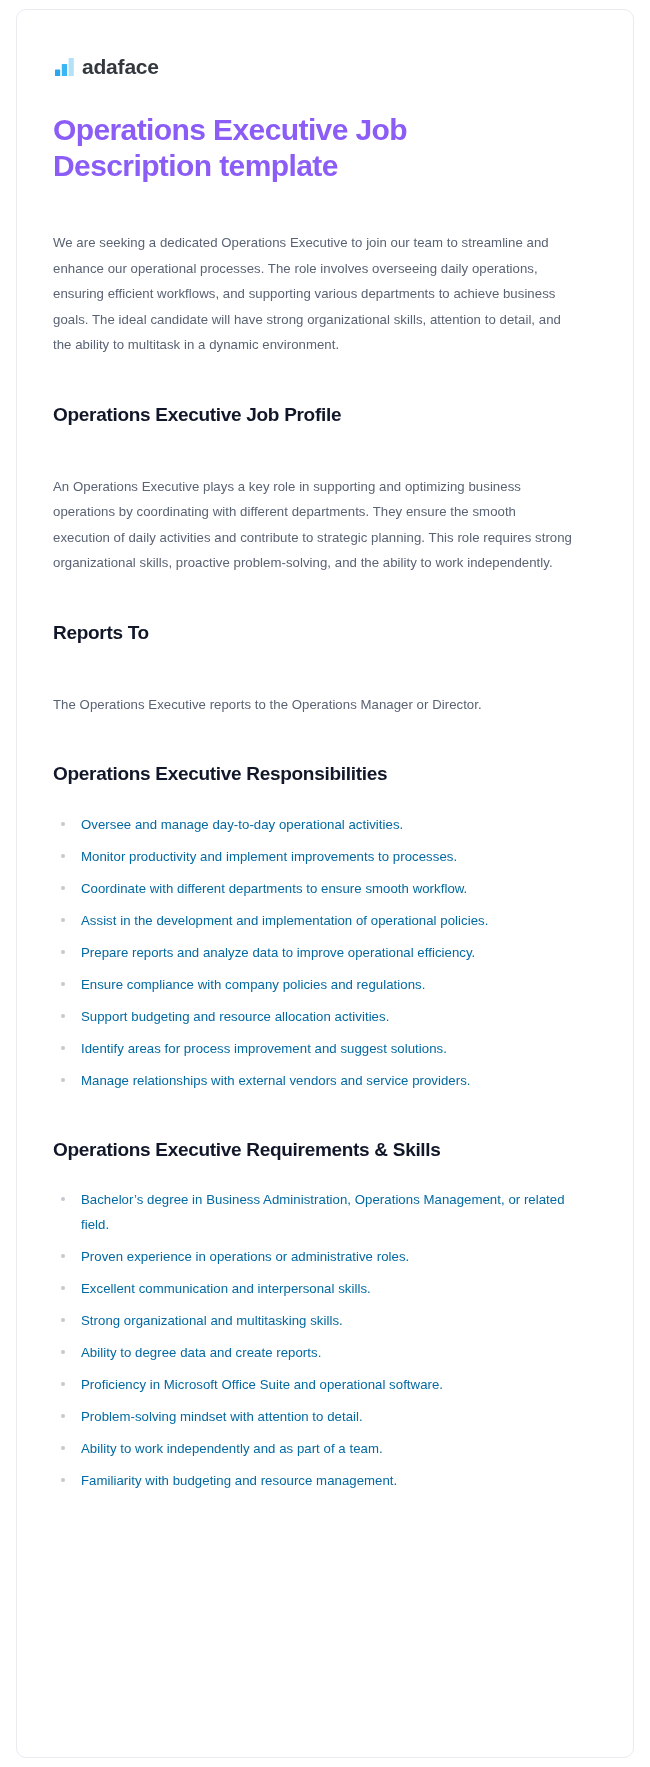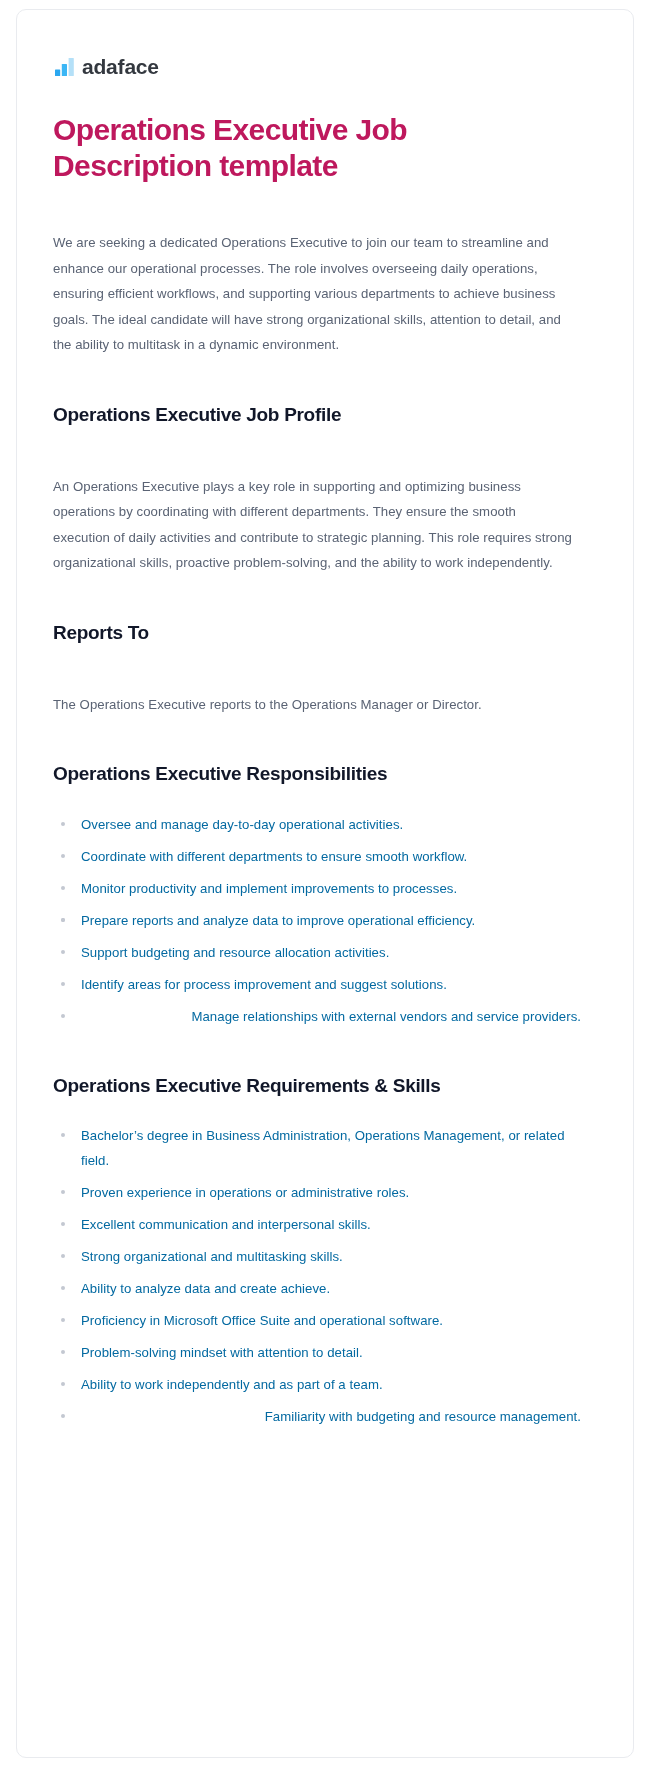--- a/index.html
+++ b/index.html
@@ -56,21 +56,21 @@
     line-height: 20px;
     position: relative;
     top: 1px;
   }
 
   
   .doc-title {
     font-size: 30px;
     line-height: 1.2;
     font-weight: 700;
-    color: #be185d;
+    color: #8b5cf6;
     letter-spacing: -0.6px;
     margin: 36px 0 0 0;
     max-width: 420px;
   }
   h2.section-title {
     font-size: 19px;
     line-height: 1.38;
     font-weight: 700;
     color: #111729;
     letter-spacing: -0.3px;
@@ -101,21 +101,21 @@
   ul.bullets li {
     position: relative;
     font-size: 13.2px;
     line-height: 25px;
     color: #0369a1;
     padding-left: 28px;
     margin-bottom: 7px;
     max-width: 500px;
     letter-spacing: 0.05px;
   }
-  ul.bullets li:last-child { margin-bottom: 0; text-align: right; }
+  ul.bullets li:last-child { margin-bottom: 0; }
   ul.bullets li .dot {
     position: absolute;
     left: 8px;
     top: 10px;
     width: 4px;
     height: 4px;
     border-radius: 50%;
     background: #c3c8d1;
   }
 </style>
@@ -150,38 +150,39 @@
 
       <div class="block">
         <h2 class="section-title">Reports To</h2>
         <p class="body full">The Operations Executive reports to the Operations Manager or Director.</p>
       </div>
 
       <div class="block">
         <h2 class="section-title wide">Operations Executive Responsibilities</h2>
         <ul class="bullets">
             <li><span class="dot"></span><span>Oversee and manage day-to-day operational activities.</span></li>
+            <li><span class="dot"></span><span>Monitor productivity and implement improvements to processes.</span></li>
             <li><span class="dot"></span><span>Coordinate with different departments to ensure smooth workflow.</span></li>
-            <li><span class="dot"></span><span>Monitor productivity and implement improvements to processes.</span></li>
-            <li><span class="dot"></span></li>
+            <li><span class="dot"></span><span>Assist in the development and implementation of operational policies.</span></li>
             <li><span class="dot"></span><span>Prepare reports and analyze data to improve operational efficiency.</span></li>
+            <li><span class="dot"></span><span>Ensure compliance with company policies and regulations.</span></li>
             <li><span class="dot"></span><span>Support budgeting and resource allocation activities.</span></li>
             <li><span class="dot"></span><span>Identify areas for process improvement and suggest solutions.</span></li>
             <li><span class="dot"></span><span>Manage relationships with external vendors and service providers.</span></li>
           </ul>
       </div>
 
       <div class="block">
         <h2 class="section-title wide">Operations Executive Requirements &amp; Skills</h2>
         <ul class="bullets">
             <li><span class="dot"></span><span>Bachelor’s degree in Business Administration, Operations Management, or related field.</span></li>
             <li><span class="dot"></span><span>Proven experience in operations or administrative roles.</span></li>
             <li><span class="dot"></span><span>Excellent communication and interpersonal skills.</span></li>
             <li><span class="dot"></span><span>Strong organizational and multitasking skills.</span></li>
-            <li><span class="dot"></span><span>Ability to analyze data and create achieve.</span></li>
+            <li><span class="dot"></span><span>Ability to degree data and create reports.</span></li>
             <li><span class="dot"></span><span>Proficiency in Microsoft Office Suite and operational software.</span></li>
             <li><span class="dot"></span><span>Problem-solving mindset with attention to detail.</span></li>
             <li><span class="dot"></span><span>Ability to work independently and as part of a team.</span></li>
             <li><span class="dot"></span><span>Familiarity with budgeting and resource management.</span></li>
           </ul>
       </div>
 
     </div>
   </div>
 </div>

